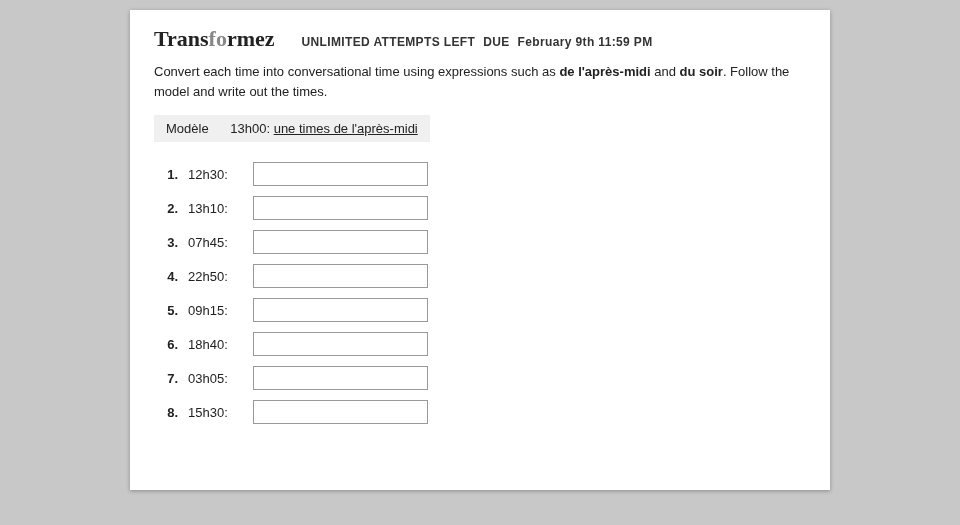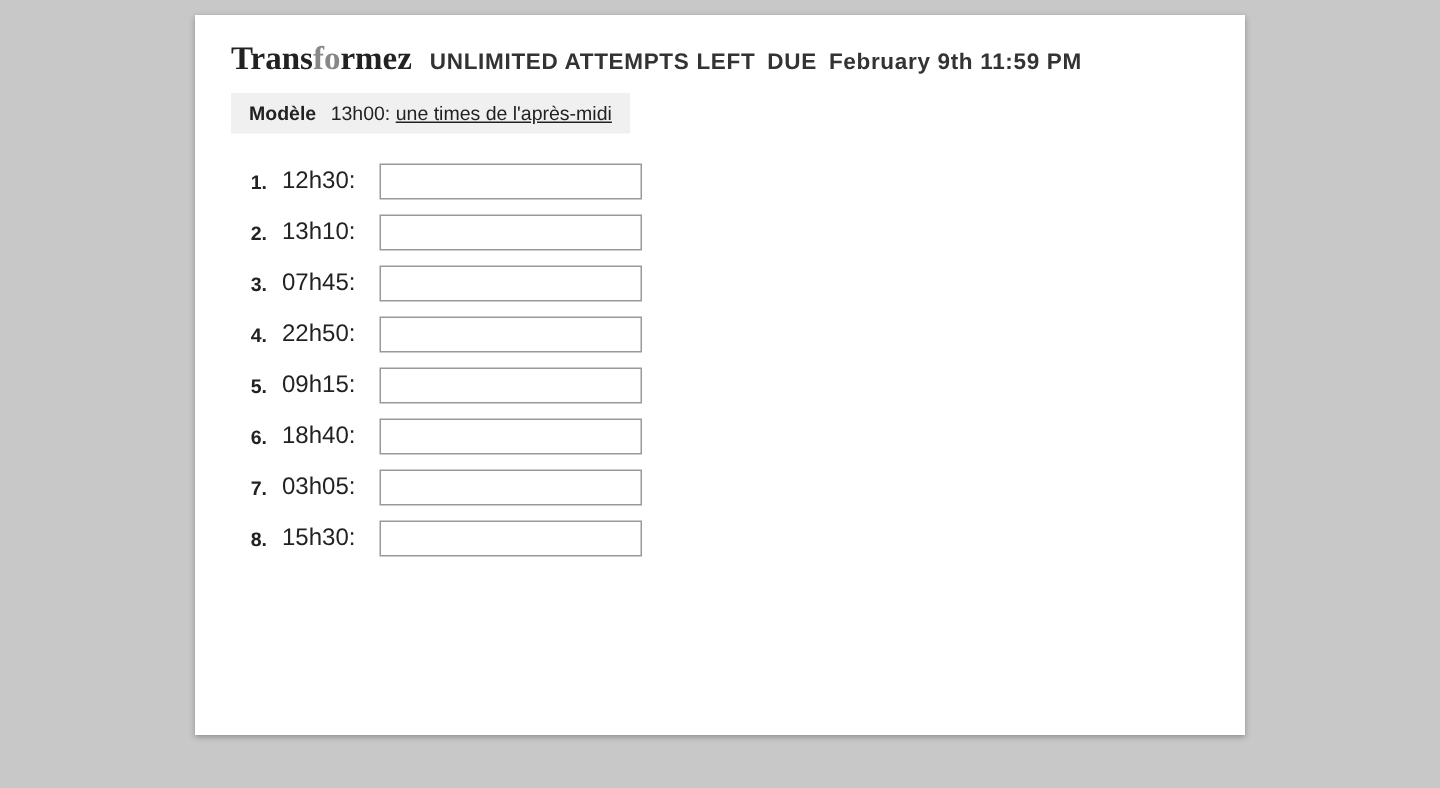--- a/index.html
+++ b/index.html
@@ -22,36 +22,36 @@
       width: 700px;
       min-height: 480px;
       margin: 10px auto;
       padding: 16px 24px 24px 24px;
       box-shadow: 0 1px 4px rgba(0,0,0,0.3);
     }
 
     .header {
       display: flex;
       align-items: baseline;
-      gap: 12px;
+      gap: 27px;
       margin-bottom: 10px;
     }
 
     .app-title {
       font-size: 22px;
       font-weight: bold;
       color: #222;
       font-family: Georgia, serif;
     }
 
     .header-meta {
       display: flex;
       align-items: center;
       gap: 8px;
-      font-size: 15px;
+      font-size: 12px;
       color: #333;
       font-weight: bold;
       letter-spacing: 0.03em;
     }
 
     .instructions {
       font-size: 13px;
       color: #222;
       line-height: 1.5;
       margin-bottom: 14px;
@@ -64,22 +64,22 @@
     .model-section {
       background-color: #f0f0f0;
       padding: 6px 12px;
       margin-bottom: 20px;
       font-size: 13px;
       color: #222;
       display: inline-block;
     }
 
     .model-section .model-label {
-      font-weight: bold;
-      margin-right: 6px;
+      font-weight: normal;
+      margin-right: 18px;
     }
 
     .model-section .model-example {
       text-decoration: underline;
     }
 
     .questions-list {
       list-style: none;
       display: flex;
       flex-direction: column;
@@ -96,21 +96,21 @@
 
     .question-number {
       width: 24px;
       text-align: right;
       font-weight: bold;
       font-size: 13px;
     }
 
     .question-time {
       width: 55px;
-      font-size: 16px;
+      font-size: 13px;
     }
 
     .question-input {
       border: 1px solid #999;
       background: #fff;
       width: 175px;
       height: 24px;
       font-size: 13px;
       padding: 2px 4px;
       outline: none;
@@ -125,20 +125,23 @@
     <div class="app-title">
       <span>Trans</span><span style="color:#888;">fo</span><span>rmez</span>
     </div>
     <div class="header-meta">
       <span>UNLIMITED ATTEMPTS LEFT</span>
       <span>DUE</span>
       <span>February 9th 11:59 PM</span>
     </div>
   </div>
 
+  <div class="instructions">
+    <span>Convert each time into conversational time using expressions such as </span><strong>de l'après-midi</strong><span> and </span><strong>du soir</strong><span>. Follow the model and write out the times.</span>
+  </div>
 
   <div class="model-section">
     <span class="model-label">Modèle</span>
     <span>13h00:</span>
     <span class="model-example">une times de l'après-midi</span>
   </div>
 
   <ul class="questions-list">
   <li class="question-item">
         <span class="question-number">1.</span>

